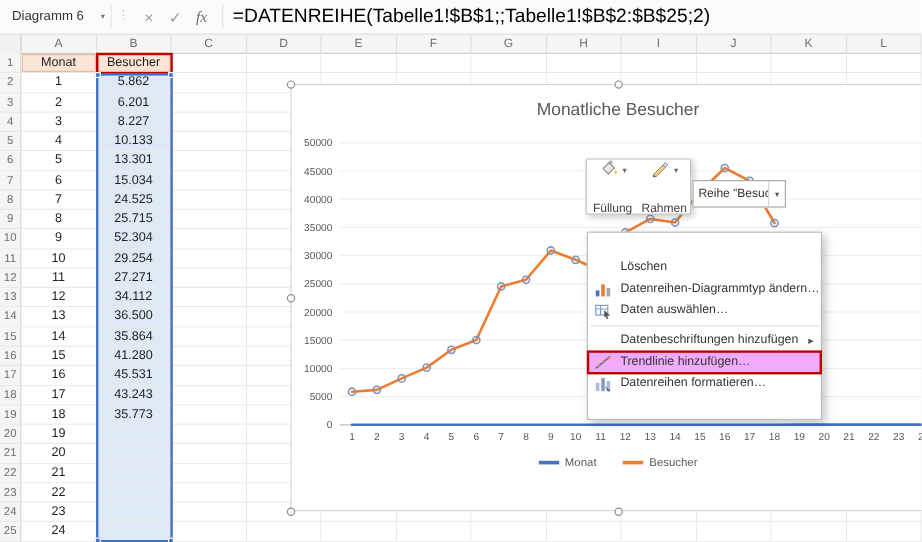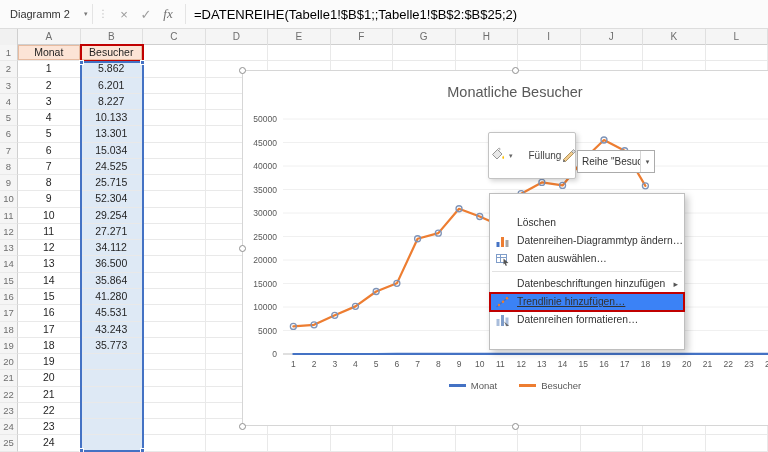--- a/index.html
+++ b/index.html
@@ -10,21 +10,21 @@
   
   .formula-bar { position:absolute; left:0; top:0; width:768px; height:29px;
     background:#FBFBFB; border-bottom:1px solid #DDDDDD; display:flex; align-items:center; }
   .name-box { width:92px; height:29px; display:flex; align-items:center; padding-left:10px;
     font-size:11px; color:#333; }
   .nb-arrow { margin-left:14px; font-size:7px; color:#777; }
   .fb-handle { color:#C0C0C0; font-size:10px; padding:0 5px; border-left:1px solid #E4E4E4; height:20px; line-height:20px;}
   .fb-btn { width:22px; text-align:center; font-size:13px; color:#9B9B9B; cursor:default; }
   .fb-btn.fx { font-family:"Liberation Serif", serif; font-style:italic; font-size:13px; color:#6f6f6f; }
   .fb-sep { width:1px; height:20px; background:#E4E4E4; margin:0 8px 0 6px; }
-  .formula-text { font-size:13px; color:#000; white-space:nowrap; }
+  .formula-text { font-size:16px; color:#000; white-space:nowrap; }
 
   
   .col-headers { position:absolute; left:0; top:29px; width:768px; height:16px; display:flex;
     background:#F5F5F5; border-bottom:1px solid #CFCFCF; z-index:1; }
   .corner { width:18px; height:16px; background:#F1F1F1; border-right:1px solid #CFCFCF; }
   .col-h { width:62.5px; height:16px; text-align:center; line-height:15px; font-size:10px;
     color:#6E6E6E; border-right:1px solid #DFDFDF; }
   .grid-rows { position:absolute; left:0; top:45px; width:768px; z-index:1; }
   .grid-row { display:flex; height:16.28px; }
   .row-num { width:18px; background:#F5F5F5; border-right:1px solid #CFCFCF;
@@ -51,52 +51,52 @@
   svg.plot { position:absolute; left:0; top:0; }
   .legend { position:absolute; left:0; bottom:34px; width:100%; display:flex;
     justify-content:center; gap:22px; font-size:9.5px; color:#595959; align-items:center; }
   .lg-item { display:flex; align-items:center; gap:5px; }
   .lg-swatch { display:inline-block; width:17px; height:2.4px; }
 
   
   .mini-toolbar { position:absolute; left:488px; top:132px; width:88px; height:47px;
     background:#fff; border:1px solid #C3C3C3; border-radius:2px;
     box-shadow:2px 2px 5px rgba(0,0,0,.18); display:flex; z-index:20; }
-  .mt-btn { flex:1; display:flex; flex-direction:row; align-items:center; justify-content:center; gap:16px; }
+  .mt-btn { flex:1; display:flex; flex-direction:column; align-items:center; justify-content:center; gap:16px; }
   .mt-iconrow { display:flex; align-items:center; }
   .mt-caret { font-size:7px; color:#666; margin-left:3px; }
   .mt-label { font-size:10px; color:#444; }
 
   .series-dropdown { position:absolute; left:577px; top:150px; width:78px; height:23px;
     background:#fff; border:1px solid #ABABAB; display:flex; align-items:center;
     font-size:10px; color:#333; z-index:21; }
   .sd-text { flex:1; padding-left:4px; white-space:nowrap; overflow:hidden; }
   .sd-arrow { width:14px; height:100%; border-left:1px solid #D6D6D6; display:flex;
     align-items:center; justify-content:center; font-size:7px; color:#555; }
 
   
   .context-menu { position:absolute; left:489px; top:193px; width:196px; background:#fff;
     border:1px solid #BEBEBE; box-shadow:3px 3px 7px rgba(0,0,0,.22); z-index:30; padding:20px 0; }
   .cm-item { position:relative; height:18px; line-height:18px; padding-left:27px; padding-right:14px;
     font-size:10.3px; color:#333; white-space:nowrap; overflow:hidden; }
   .cm-item.disabled { color:#A8A8A8; }
-  .cm-item.highlighted { background:#3b82f6;text-decoration:underline; }
+  .cm-item.highlighted { background:#f0abfc; }
   .cm-item.annotated { outline:2px solid #C00000; outline-offset:-1px; overflow:visible; }
   .cm-icon { position:absolute; left:5px; top:2px; width:16px; height:14px; }
   .cm-sub { position:absolute; right:6px; top:0; font-size:9px; color:#555; }
   .cm-sep { height:1px; background:#E2E2E2; margin:3px 2px; }
 </style>
 </head>
 <body>
 
 <div class="app">
 
   <div class="formula-bar">
     <div class="name-box">
-      <span>Diagramm 2</span>
+      <span>Diagramm 6</span>
       <span class="nb-arrow">▾</span>
     </div>
     <span class="fb-handle">⋮</span>
     <span class="fb-btn">×</span>
     <span class="fb-btn">✓</span>
     <span class="fb-btn fx">fx</span>
     <span class="fb-sep"></span>
     <div class="formula-text">=DATENREIHE(Tabelle1!$B$1;;Tabelle1!$B$2:$B$25;2)</div>
   </div>
 

